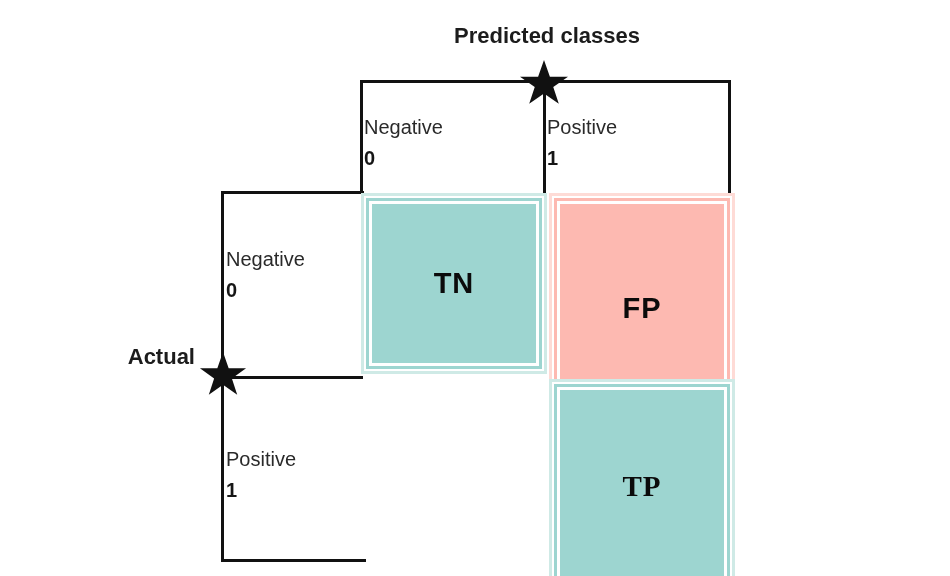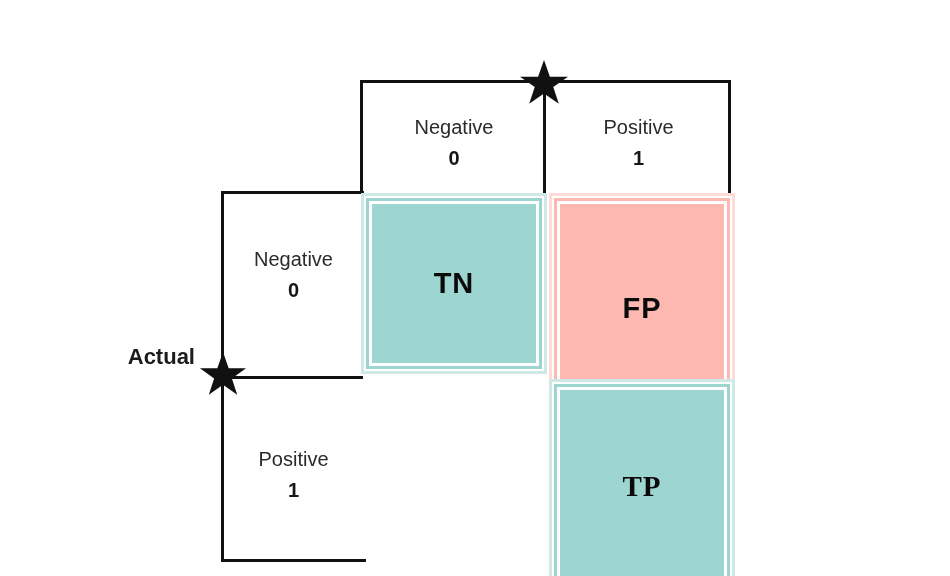--- a/index.html
+++ b/index.html
@@ -40,21 +40,21 @@
   .cell-tp{left:557px;top:387px;width:170px;height:199px;font-family:Liberation Serif, serif;}
 
   .top-title{
     position:absolute;left:362px;top:23px;width:370px;text-align:center;
     font-weight:bold;font-size:22px;color:var(--text);z-index:2;
   }
   .left-title{
     position:absolute;left:55px;top:340px;width:140px;text-align:right;
     font-weight:bold;font-size:22px;line-height:34px;color:var(--text);z-index:2;
   }
-  .axis-head{position:absolute;text-align:center;color:#2a2a2a;z-index:2;}
+  .axis-head{position:absolute;text-align:left;color:#2a2a2a;z-index:2;}
   .axis-head .lbl{font-size:20px;line-height:26px;}
   .axis-head .val{font-size:20px;line-height:20px;font-weight:bold;margin-top:8px;color:#161616;}
   .col-head-0{left:364px;top:114px;width:180px;}
   .col-head-1{left:547px;top:114px;width:183px;}
   .row-head-0{left:226px;top:246px;width:135px;}
   .row-head-1{left:226px;top:446px;width:135px;}
 </style>
 </head>
 <body>
 
@@ -62,20 +62,21 @@
 
   <div class="rule rule-pred-top"></div>
   <div class="rule rule-pred-left"></div>
   <div class="rule rule-pred-mid"></div>
   <div class="rule rule-pred-right"></div>
   <div class="rule rule-act-top"></div>
   <div class="rule rule-act-left"></div>
   <div class="rule rule-act-mid"></div>
   <div class="rule rule-act-bottom"></div>
 
+  <div class="top-title">Predicted classes</div>
 
   <div class="left-title">
     <div>Actual</div>
   </div>
 
   <div class="star star-top">
     <svg viewBox="0 0 100 95" preserveAspectRatio="none" aria-hidden="true">
       <polygon fill="#111111" points="50,0 61.8,34.5 98,34.5 68.5,56 79.6,90.5 50,69 20.4,90.5 31.5,56 2,34.5 38.2,34.5"></polygon>
     </svg>
   </div>

